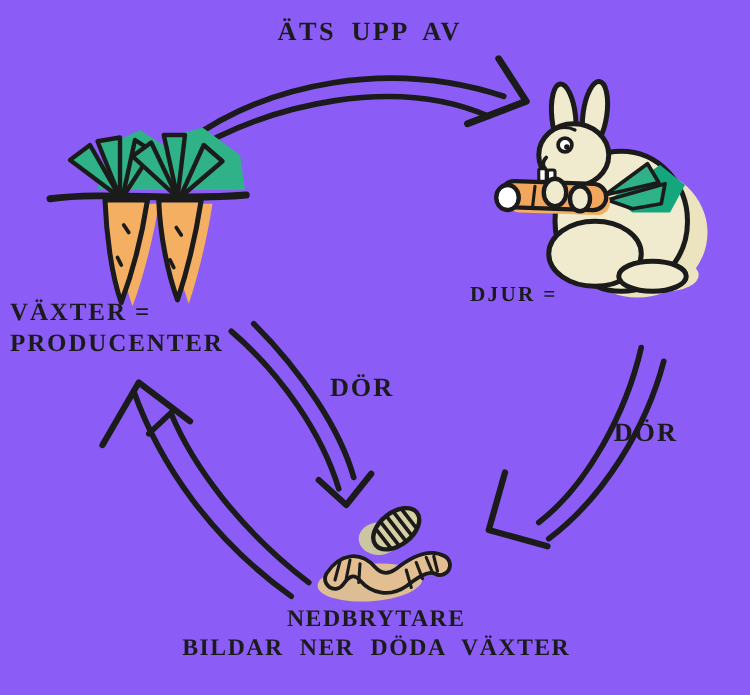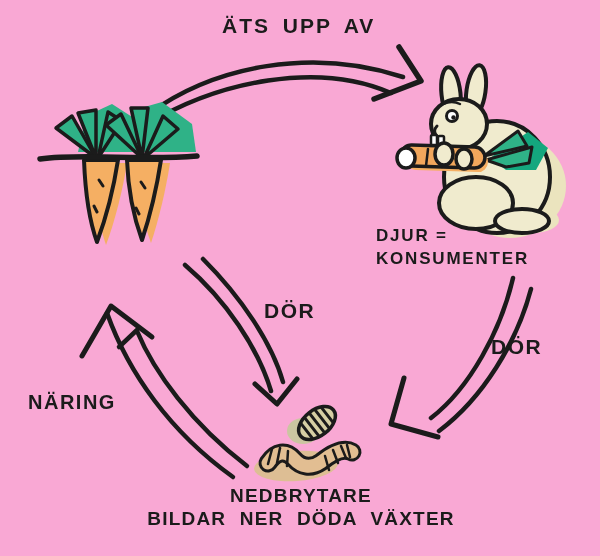--- a/index.html
+++ b/index.html
@@ -1,18 +1,18 @@
 <!DOCTYPE html>
 <html><head>
 <meta charset="utf-8">
 <style>
   html,body{margin:0;padding:0;background:#ffffff;}
   #stage{
-    position:relative;width:600px;height:556px;background:#f9a8d4;overflow:hidden;
-    font-family:Liberation Sans, sans-serif;
+    position:relative;width:600px;height:556px;background:#8b5cf6;overflow:hidden;
+    font-family:Liberation Serif, serif;
   }
   #art{position:absolute;left:0;top:0;}
   .lbl{
     position:absolute;font-weight:bold;color:#1b1b1b;
     letter-spacing:1.5px;white-space:nowrap;line-height:1.2;
   }
   .lbl-top{left:222px;top:13px;font-size:21px;word-spacing:5px;letter-spacing:2px;}
   .lbl-producers{left:8px;top:238px;font-size:20px;line-height:25px;}
   .lbl-consumers{left:376px;top:224px;font-size:17px;line-height:23px;letter-spacing:1.8px;}
   .lbl-dor-left{left:264px;top:298px;font-size:21px;}
@@ -158,30 +158,32 @@
             <path d="M333,450 L338,463"></path>
             <path d="M341,446 L346,458"></path>
           <path d="M347,445 L350,457"></path>
         </g>
       </g>
     </g>
   </svg>
 
   <div class="lbl lbl-top">ÄTS UPP AV</div>
 
+  <div class="lbl lbl-producers">
+    <div>VÄXTER =</div>
+    <div>PRODUCENTER</div>
+  </div>
 
   <div class="lbl lbl-consumers">
     <div>DJUR =</div>
-    <div>KONSUMENTER</div>
   </div>
 
   <div class="lbl lbl-dor-left">DÖR</div>
 
   <div class="lbl lbl-dor-right">DÖR</div>
 
-  <div class="lbl lbl-naring">NÄRING</div>
 
   <div class="lbl lbl-decomposers">
     <div>NEDBRYTARE</div>
     <div>BILDAR NER DÖDA VÄXTER</div>
   </div>
 
 </div>
 
 </body></html>

